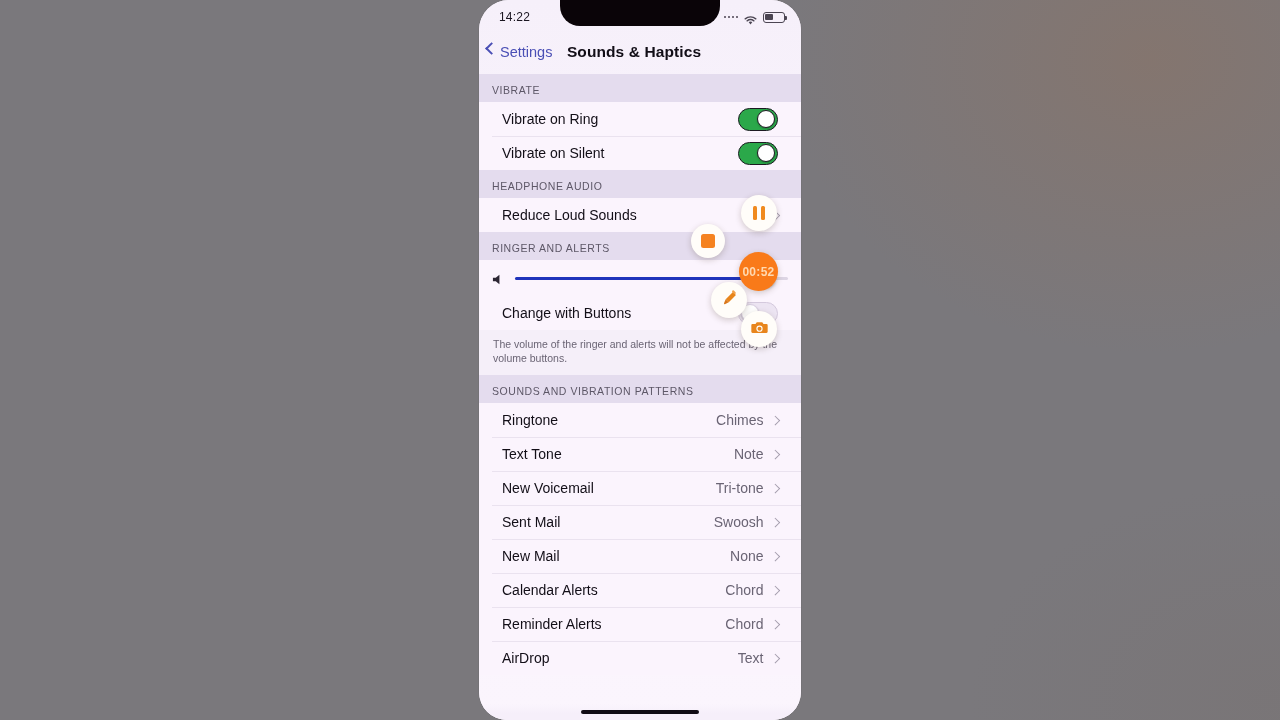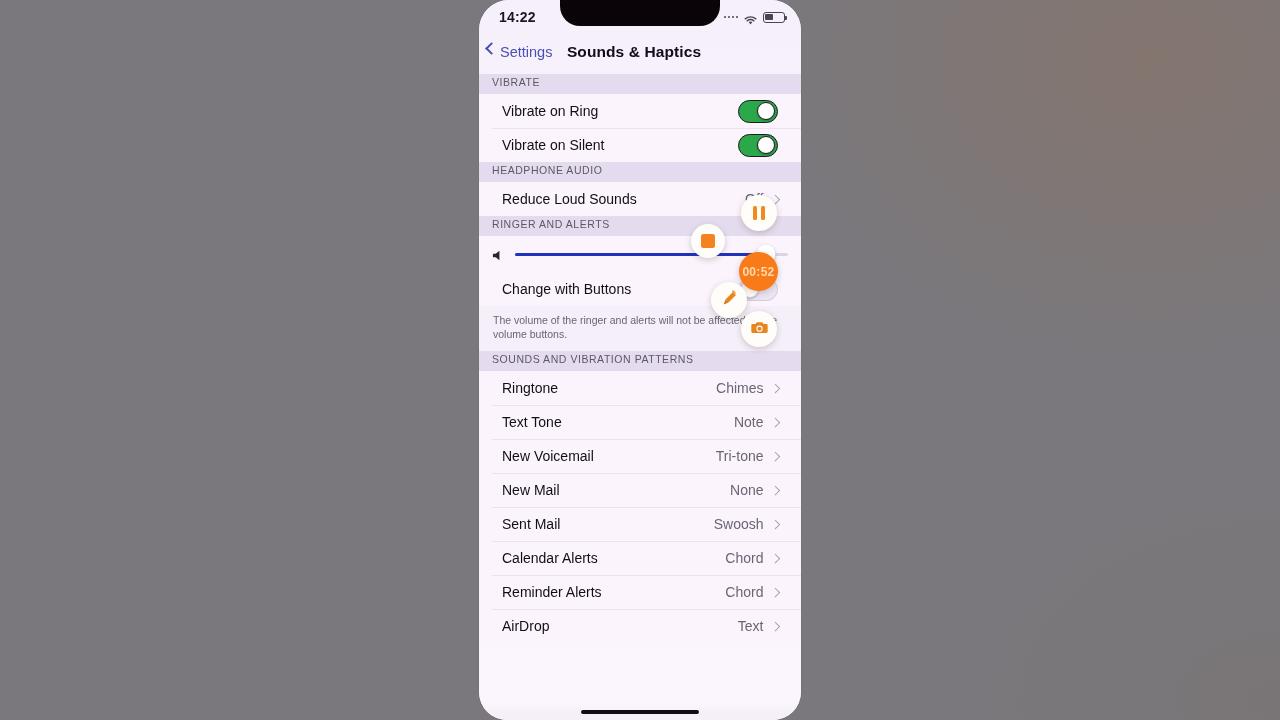--- a/index.html
+++ b/index.html
@@ -50,21 +50,21 @@
   
   .statusbar {
     position: absolute; top: 0; left: 0; right: 0;
     height: 30px;
     display: flex; align-items: center;
     justify-content: space-between;
     padding: 4px 16px 0 20px;
     z-index: 25;
   }
   .status-time {
-    font-size: 14px; font-weight: bold; color: #1a1520;
+    font-size: 12px; font-weight: normal; color: #1a1520;
     letter-spacing: .2px;
   }
   .status-right { display: flex; align-items: center; gap: 5px; }
   .sig-dots { display: flex; gap: 1.5px; align-items: flex-end; }
   .sig-dots i { width: 2.5px; height: 2.5px; background: #4b4552; border-radius: 50%; display: block; }
   .wifi { width: 15px; height: 11px; position: relative; }
   .batt {
     width: 22px; height: 11px; border: 1.3px solid #4b4552;
     border-radius: 3px; position: relative; display: flex; align-items: center;
     padding: 1.3px;
@@ -100,21 +100,21 @@
     letter-spacing: .1px; pointer-events: none;
   }
 
   
   .content {
     position: absolute; top: 74px; left: 0; right: 0; bottom: 0;
     overflow: hidden;
   }
   .section-head {
     background: #e4dcee;
-    padding: 2px 13px 6px;
+    padding: 10px 13px 6px;
     font-size: 10.5px;
     letter-spacing: .55px;
     color: #5d5767;
     text-transform: uppercase;
   }
   .cell {
     background: #fbf4fd;
     height: 34px;
     display: flex; align-items: center;
     padding: 0 23px;
@@ -310,27 +310,27 @@
         <span class="cell-label">Text Tone</span>
         <span class="cell-value">Note</span>
         <span class="chev"></span>
       </div>
       <div class="cell">
         <span class="cell-label">New Voicemail</span>
         <span class="cell-value">Tri-tone</span>
         <span class="chev"></span>
       </div>
       <div class="cell">
+        <span class="cell-label">Sent Mail</span>
+        <span class="cell-value">Swoosh</span>
+        <span class="chev"></span>
+      </div>
+      <div class="cell">
         <span class="cell-label">New Mail</span>
         <span class="cell-value">None</span>
-        <span class="chev"></span>
-      </div>
-      <div class="cell">
-        <span class="cell-label">Sent Mail</span>
-        <span class="cell-value">Swoosh</span>
         <span class="chev"></span>
       </div>
       <div class="cell">
         <span class="cell-label">Calendar Alerts</span>
         <span class="cell-value">Chord</span>
         <span class="chev"></span>
       </div>
       <div class="cell">
         <span class="cell-label">Reminder Alerts</span>
         <span class="cell-value">Chord</span>

